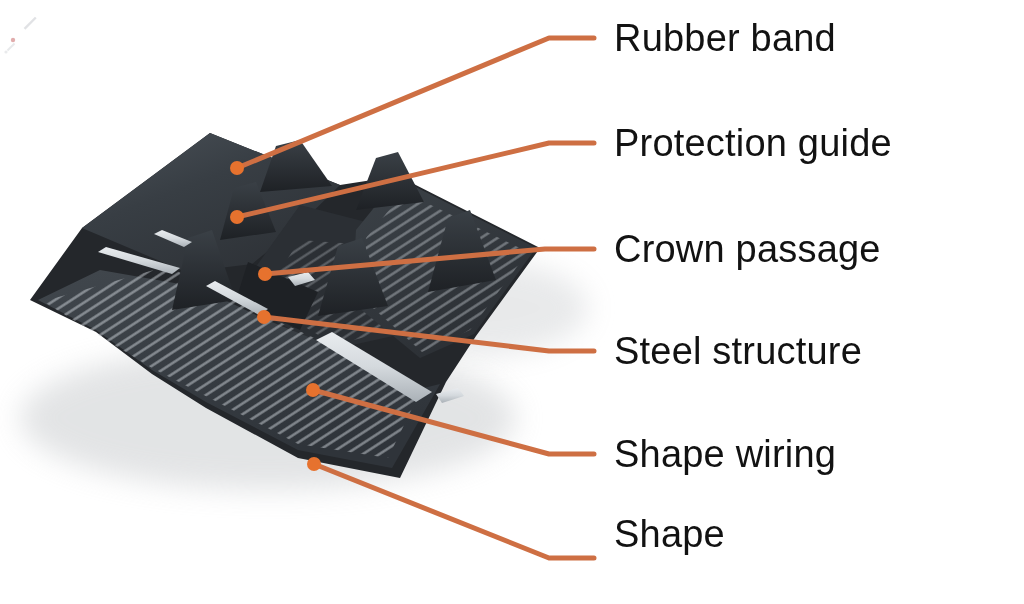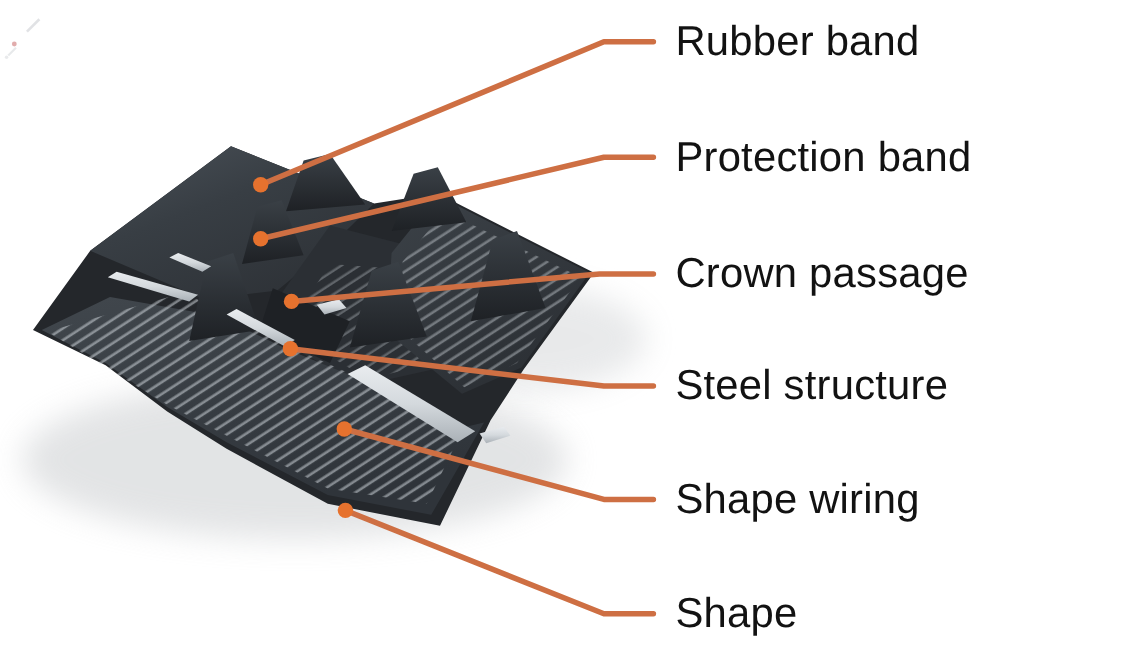--- a/index.html
+++ b/index.html
@@ -19,21 +19,21 @@
     line-height: 1;
     color: #121212;
     white-space: nowrap;
     letter-spacing: 0.2px;
   }
   .lbl-1 { top: 19px; }
   .lbl-2 { top: 124px; }
   .lbl-3 { top: 230px; }
   .lbl-4 { top: 332px; }
   .lbl-5 { top: 435px; }
-  .lbl-6 { top: 539px; }
+  .lbl-6 { top: 515px; }
 </style>
 </head>
 <body>
 
 <div class="stage">
 
   <svg width="1024" height="604" viewBox="0 0 1024 604">
     <defs>
       <linearGradient id="gPlate" x1="0" y1="0" x2="0.7" y2="1">
         <stop offset="0" stop-color="#4A5158"></stop>
@@ -127,19 +127,19 @@
       <circle fill="#E6722E" cx="237" cy="168" r="7"></circle>
       <circle fill="#E6722E" cx="237" cy="217" r="7"></circle>
       <circle fill="#E6722E" cx="265" cy="274" r="7"></circle>
       <circle fill="#E6722E" cx="264" cy="317" r="7"></circle>
       <circle fill="#E6722E" cx="313" cy="390" r="7"></circle>
       <circle fill="#E6722E" cx="314" cy="464" r="7"></circle>
     </g>
   </svg>
 
   <div class="callout-label lbl-1">Rubber band</div>
-  <div class="callout-label lbl-2">Protection band</div>
+  <div class="callout-label lbl-2">Protection guide</div>
   <div class="callout-label lbl-3">Crown passage</div>
   <div class="callout-label lbl-4">Steel structure</div>
   <div class="callout-label lbl-5">Shape wiring</div>
   <div class="callout-label lbl-6">Shape</div>
 
 </div>
 
 </body></html>

